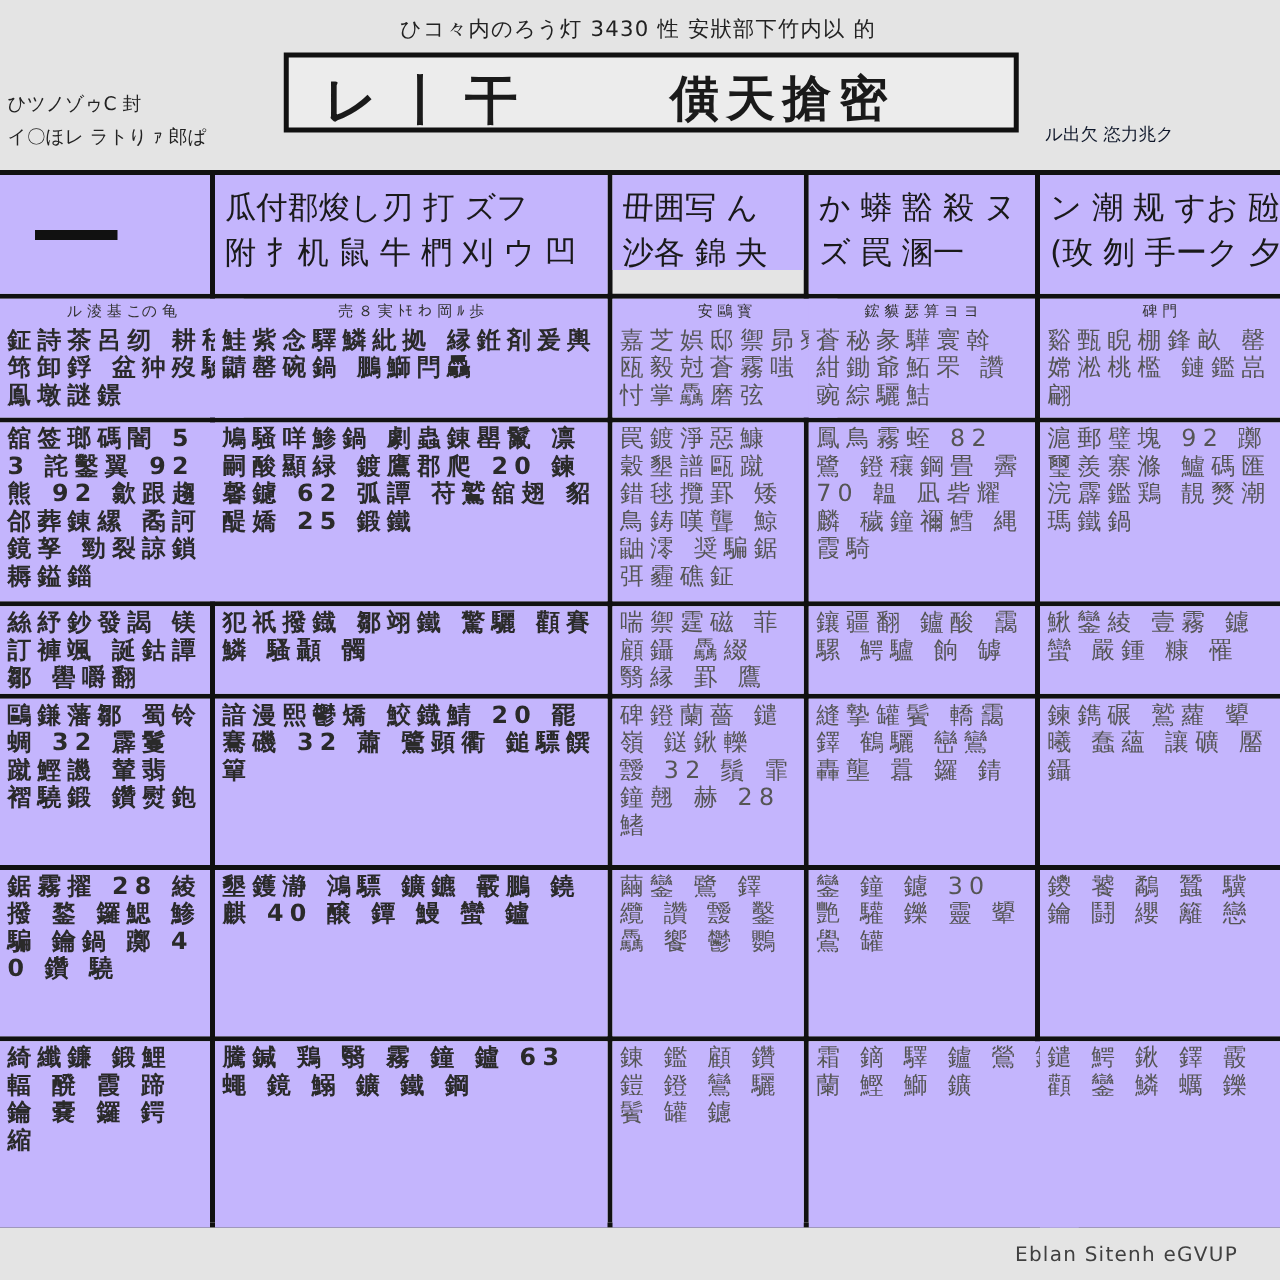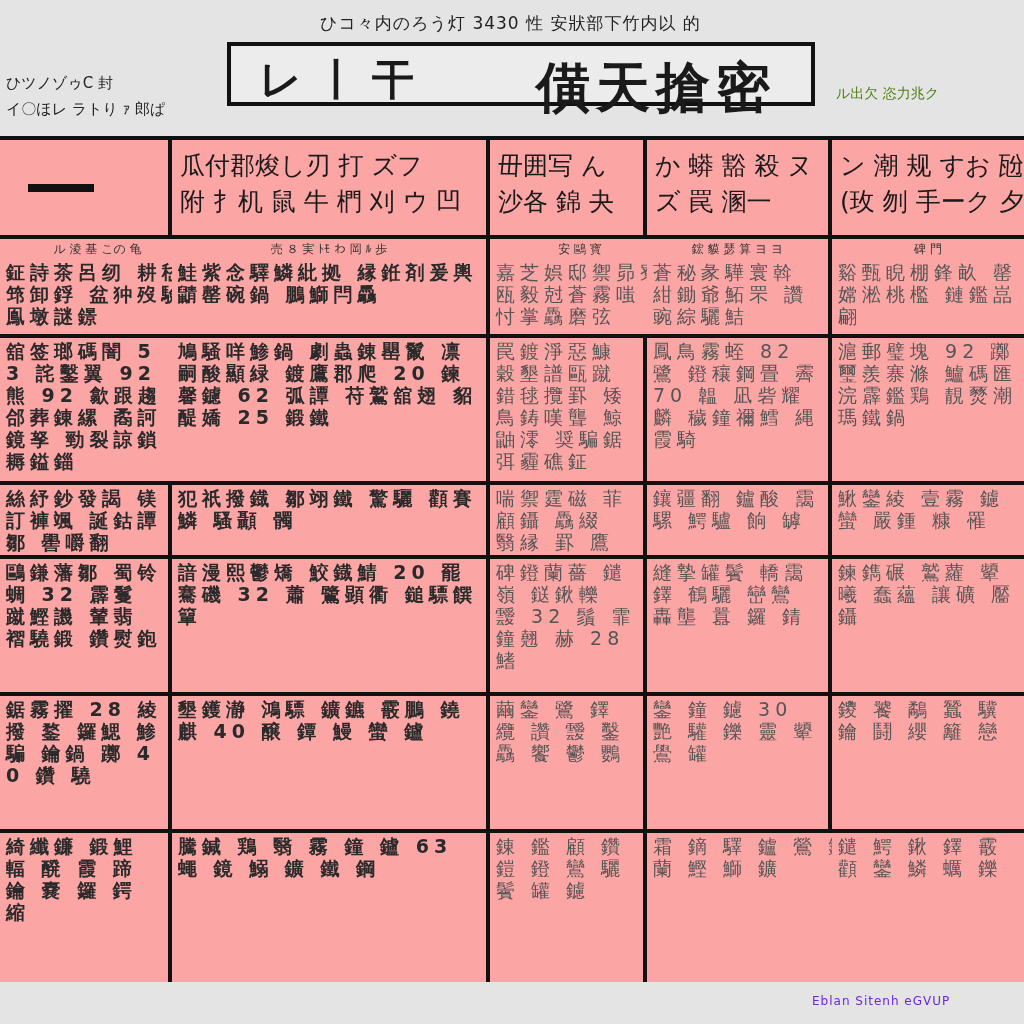--- a/index.html
+++ b/index.html
@@ -2,33 +2,33 @@
 <html><head>
 <meta charset="utf-8">
 <style>
   html,body{margin:0;padding:0;}
   body{width:1024px;height:1024px;background:#e4e4e4;position:relative;overflow:hidden;
        font-family:"DejaVu Sans",sans-serif;color:#1a1a1a;}
   .abs{position:absolute;}
   #top-caption{left:320px;top:12px;width:420px;font-size:17px;letter-spacing:1px;color:#222;white-space:nowrap;}
   #title-box{left:227px;top:42px;width:588px;height:64px;border:4px solid #111;box-sizing:border-box;background:#ececec;}
   #title-left{position:absolute;left:28px;top:6px;font-size:42px;font-weight:bold;letter-spacing:14px;}
-  #title-right{position:absolute;left:305px;top:6px;font-size:54px;font-weight:bold;letter-spacing:6px;}
+  #title-right{position:absolute;left:305px;top:6px;font-size:39px;font-weight:bold;letter-spacing:6px;}
   #left-note{left:6px;top:70px;font-size:15px;line-height:26px;white-space:nowrap;color:#222;}
-  #right-note{left:836px;top:85px;font-size:14px;white-space:nowrap;color:#4d7c0f;text-align:center;}
+  #right-note{left:836px;top:99px;font-size:14px;white-space:nowrap;color:#0f172a;text-align:center;}
   #doc-table{left:0;top:136px;width:1024px;height:846px;border-top:4px solid #111;border-bottom:4px solid #111;box-sizing:border-box;}
   .vline{position:absolute;top:0;bottom:0;width:4px;background:#111;}
   .hline{position:absolute;left:0;right:0;height:4px;background:#111;}
-  .cell{position:absolute;box-sizing:border-box;overflow:hidden;background:#fca5a5;}
+  .cell{position:absolute;box-sizing:border-box;overflow:hidden;background:#c4b5fd;}
   .hdr{font-size:25px;line-height:36px;padding:8px 8px;white-space:nowrap;}
   .sub{text-align:center;font-size:12px;color:#333;margin-top:2px;height:18px;white-space:nowrap;}
   .grid{font-size:19px;line-height:22px;letter-spacing:5px;padding:2px 6px;color:#2a2a2a;word-break:break-all;font-weight:bold;}
   .grid.light{color:#555;font-weight:normal;}
   #dash{position:absolute;left:28px;top:44px;width:66px;height:8px;background:#111;}
-  #footer{left:812px;top:994px;font-size:12px;white-space:nowrap;color:#6d28d9;letter-spacing:1px;}
+  #footer{left:812px;top:994px;font-size:16px;white-space:nowrap;color:#404040;letter-spacing:1px;}
 </style>
 </head>
 <body>
 
 <div class="abs" id="top-caption">ひコ々内のろう灯 3430 性 安狀部下竹内以 的</div>
 
 <div class="abs" id="left-note">
   <div>ひツノゾゥC 封</div>
   <div>イ〇ほレ ラトり ｧ 郎ぱ</div>
 </div>
@@ -54,21 +54,21 @@
   <div class="hline" style="top:552px"></div>
   <div class="hline" style="top:689px"></div>
 
   <div class="cell" style="left:0;top:0;width:168px;height:95px">
     <div id="dash"></div>
   </div>
   <div class="cell hdr" style="left:172px;top:0;width:314px;height:95px">
     <div>瓜付郡焌し刃 打 ズフ</div>
     <div>附 扌机 鼠 牛 椚 刈 ウ 凹</div>
   </div>
-  <div class="cell hdr" style="left:490px;top:0;width:153px;height:95px">
+  <div class="cell hdr" style="left:490px;top:0;width:153px;height:76px">
     <div>毌囲写 ん</div>
     <div>沙各 錦 夬</div>
   </div>
   <div class="cell hdr" style="left:647px;top:0;width:181px;height:95px">
     <div>か 蟒 豁 殺 ヌ</div>
     <div>ズ 罠 溷一</div>
   </div>
   <div class="cell hdr" style="left:832px;top:0;width:192px;height:95px">
     <div>ン 潮 规 すお 瓰</div>
     <div>(玫 刎 手ーク 夕</div>

